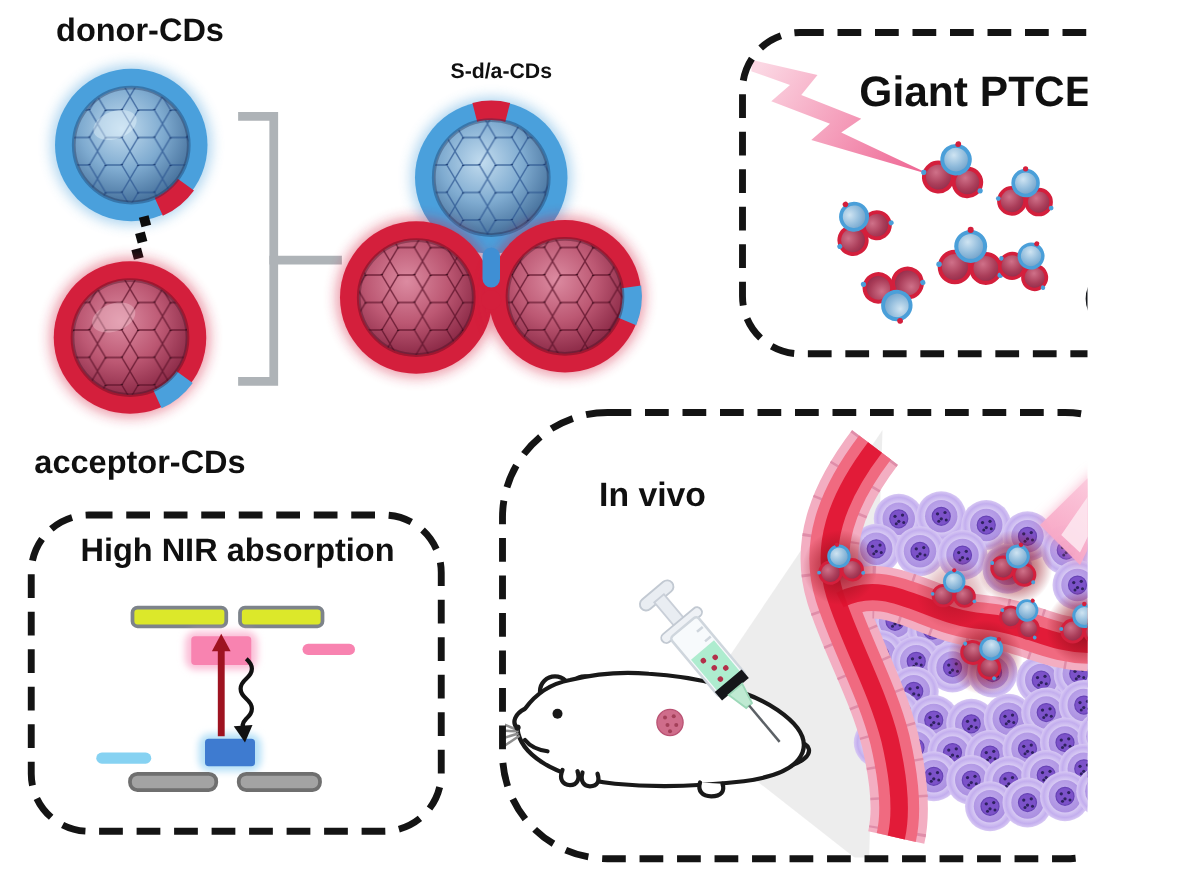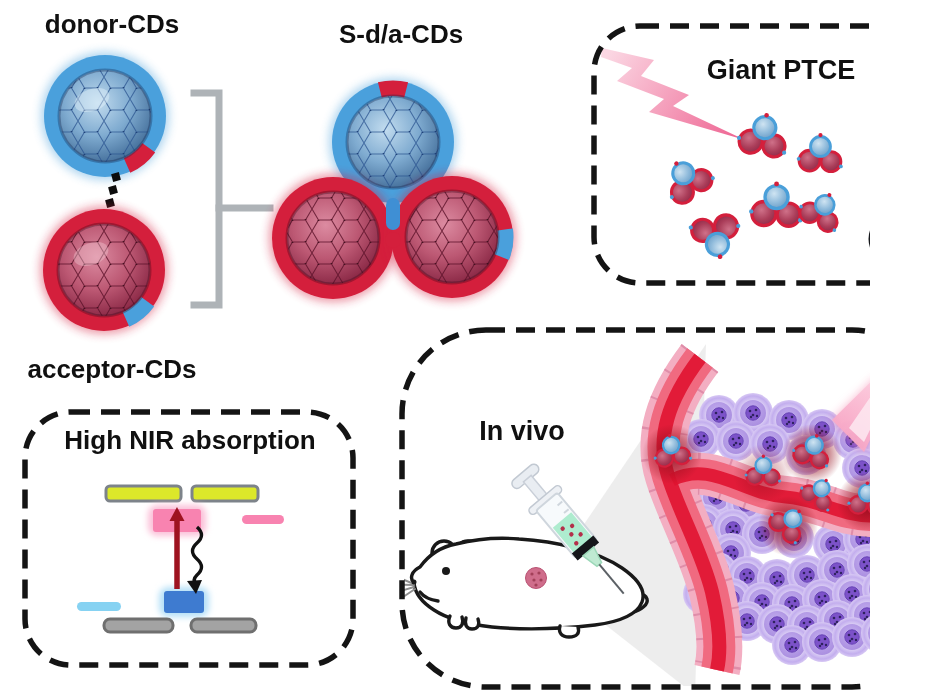--- a/index.html
+++ b/index.html
@@ -6,26 +6,26 @@
   .stage{
     position:relative;width:870px;height:695px;background:#ffffff;overflow:hidden;
     font-family:"Liberation Sans",sans-serif;
   }
   .stage svg{position:absolute;left:0;top:0;}
   .label{
     position:absolute;font-weight:bold;color:#101010;white-space:nowrap;
     transform:translateX(-50%);line-height:1.1;
   }
   .lbl-donor{left:112px;top:10px;font-size:26px;transform:translateX(-50%);}
-  .lbl-sda{left:401px;top:20px;font-size:26px;}
+  .lbl-sda{left:401px;top:48px;font-size:17px;}
   .lbl-acceptor{left:112px;top:355px;font-size:26px;text-align:right;}
-  .lbl-ptce{left:781px;top:56px;font-size:27px;}
+  .lbl-ptce{left:781px;top:56px;font-size:34px;}
   .lbl-nir{left:190px;top:426px;font-size:26px;text-align:right;}
   .lbl-ptt1{left:527px;top:367px;font-size:27px;}
-  .lbl-ptt2{left:522px;top:417px;font-size:27px;}
+  .lbl-ptt2{left:522px;top:382px;font-size:27px;}
 </style>
 </head>
 <body>
 
 <div class="stage">
 
 <svg width="942" height="695" viewBox="0 0 942 695">
 <defs>
   <radialGradient id="gradBlue" cx="0.42" cy="0.36" r="0.8">
     <stop offset="0" stop-color="#c2dcef"></stop>

